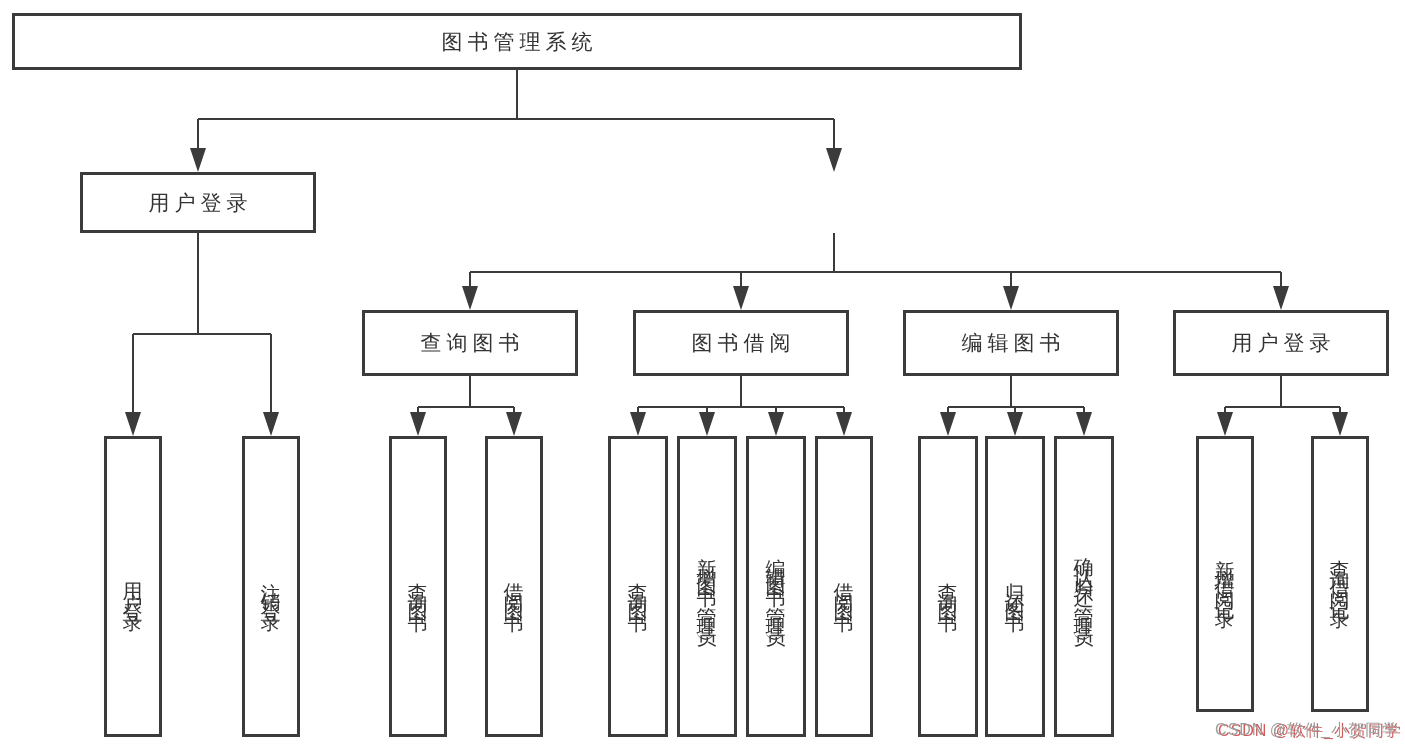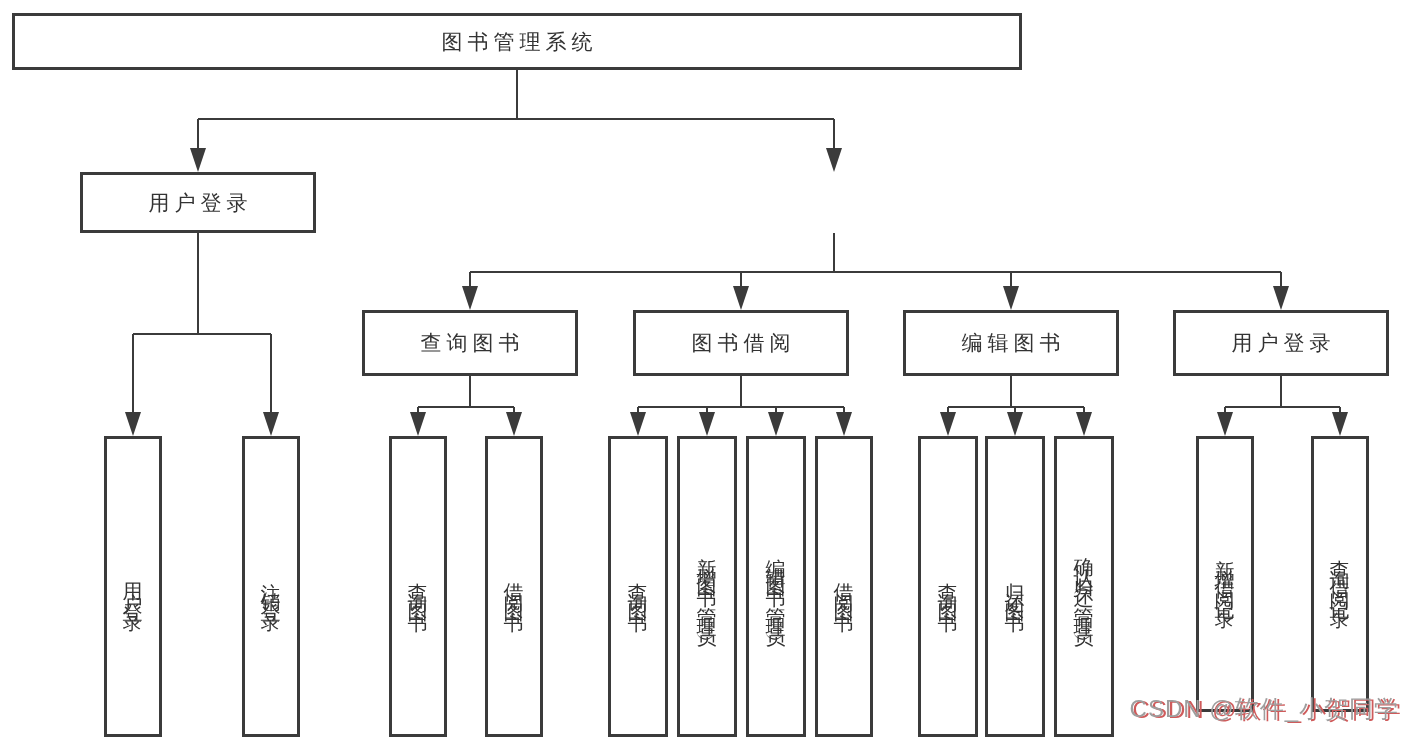--- a/index.html
+++ b/index.html
@@ -61,22 +61,22 @@
     width: 0; height: 0;
     border-left: 8px solid transparent;
     border-right: 8px solid transparent;
     border-top: 24px solid var(--line);
     left: calc((var(--x) - 8) * 1px);
     top: calc(var(--y) * 1px);
   }
   .watermark {
     position: absolute;
     right: 6px;
-    bottom: 22px;
-    font-size: 24px;
+    bottom: 6px;
+    font-size: 16px;
     color: #9e9e9e;
     text-shadow: 3px 1px 0 #cf5b5b;
     letter-spacing: 1px;
     pointer-events: none;
     white-space: nowrap;
     margin-left: 44px;
   }
 </style>
 </head>
 <body>

